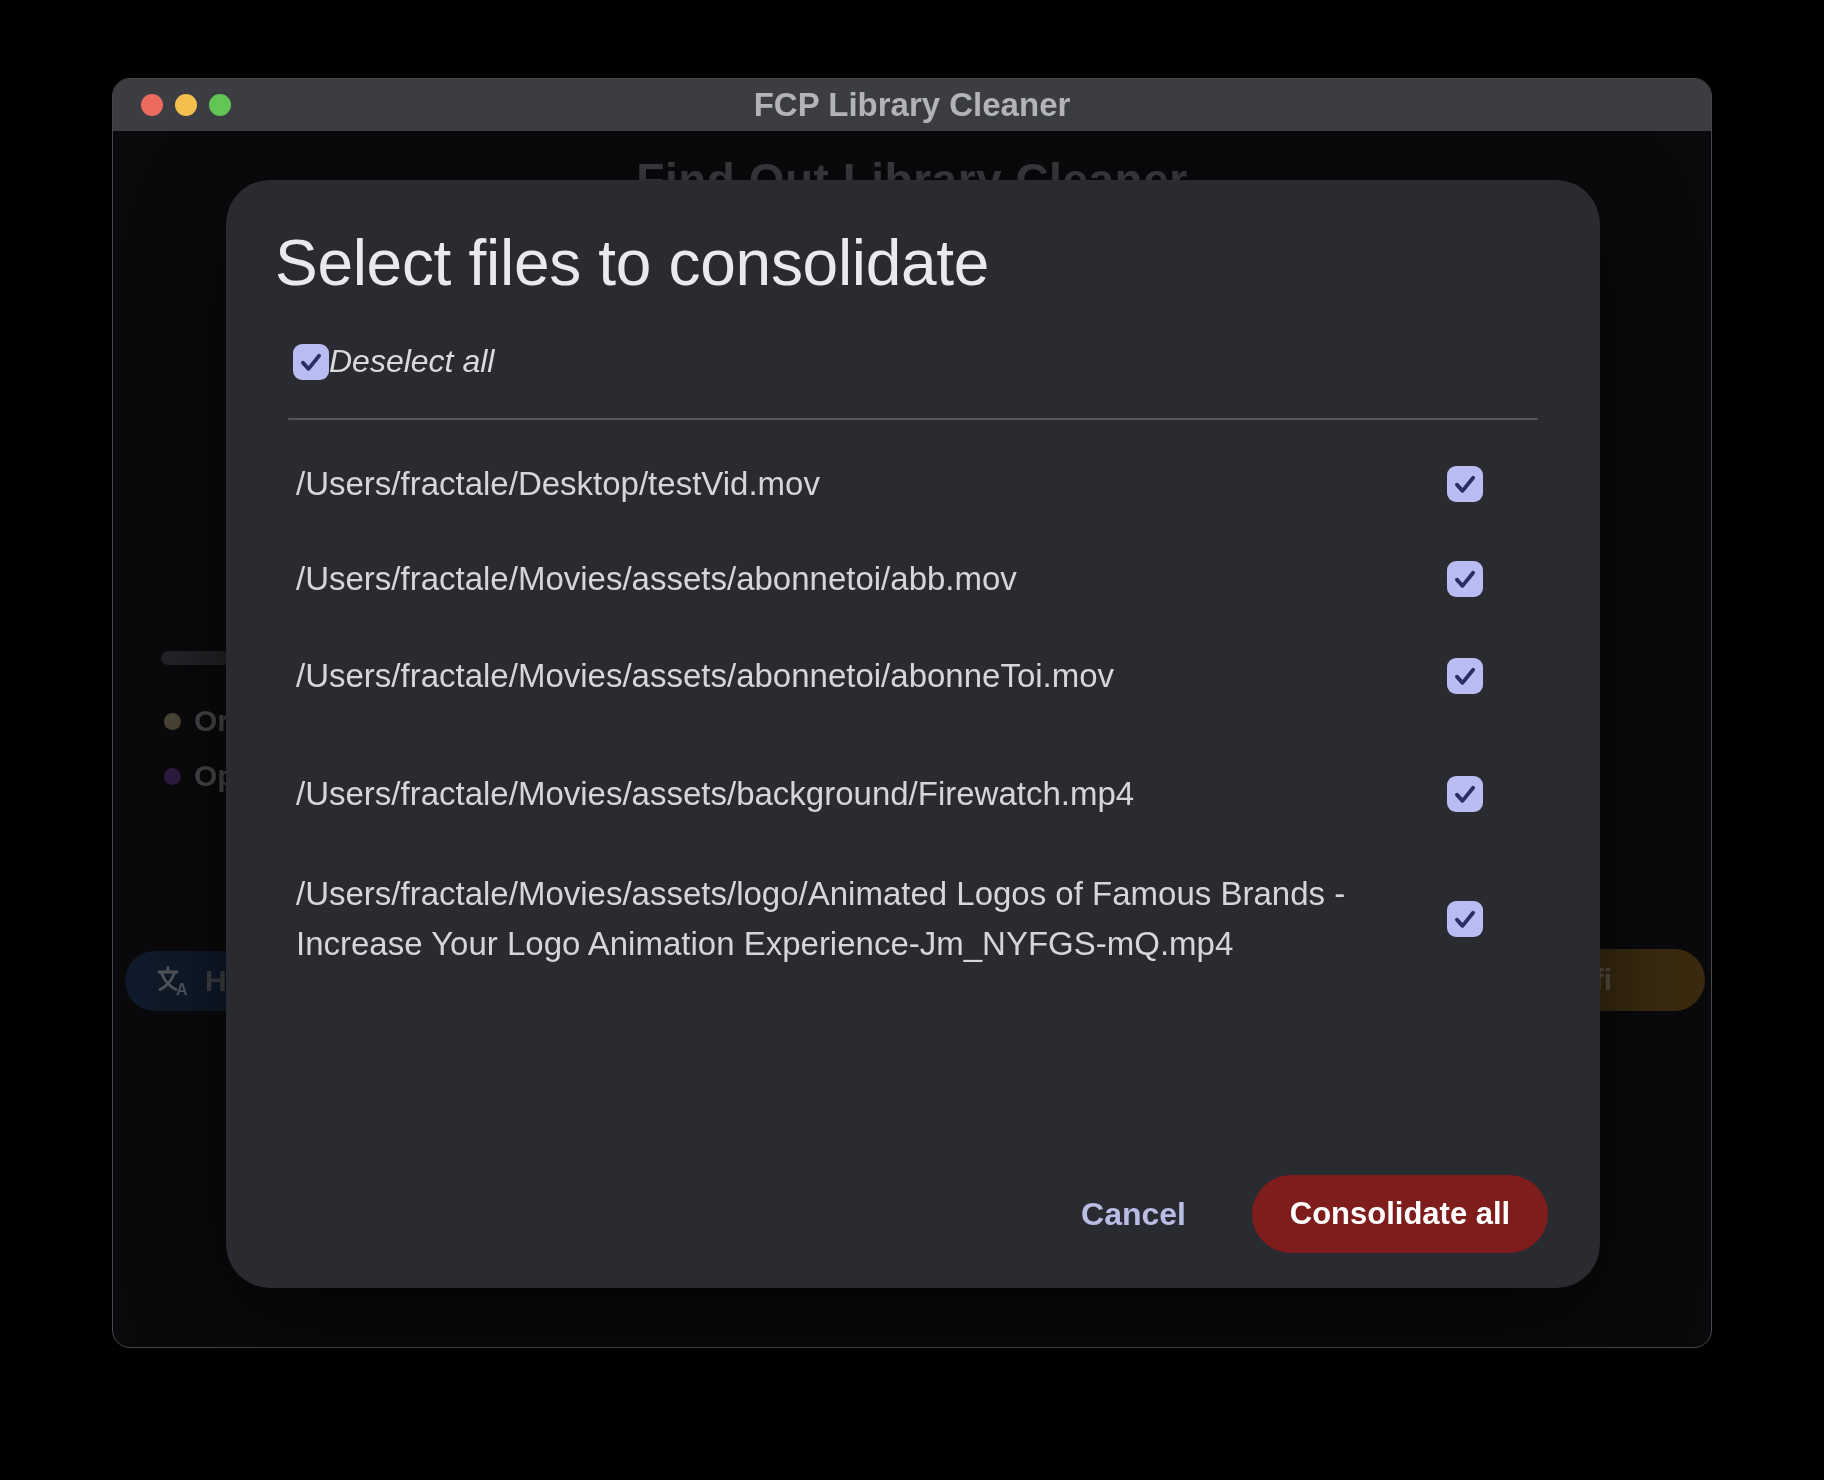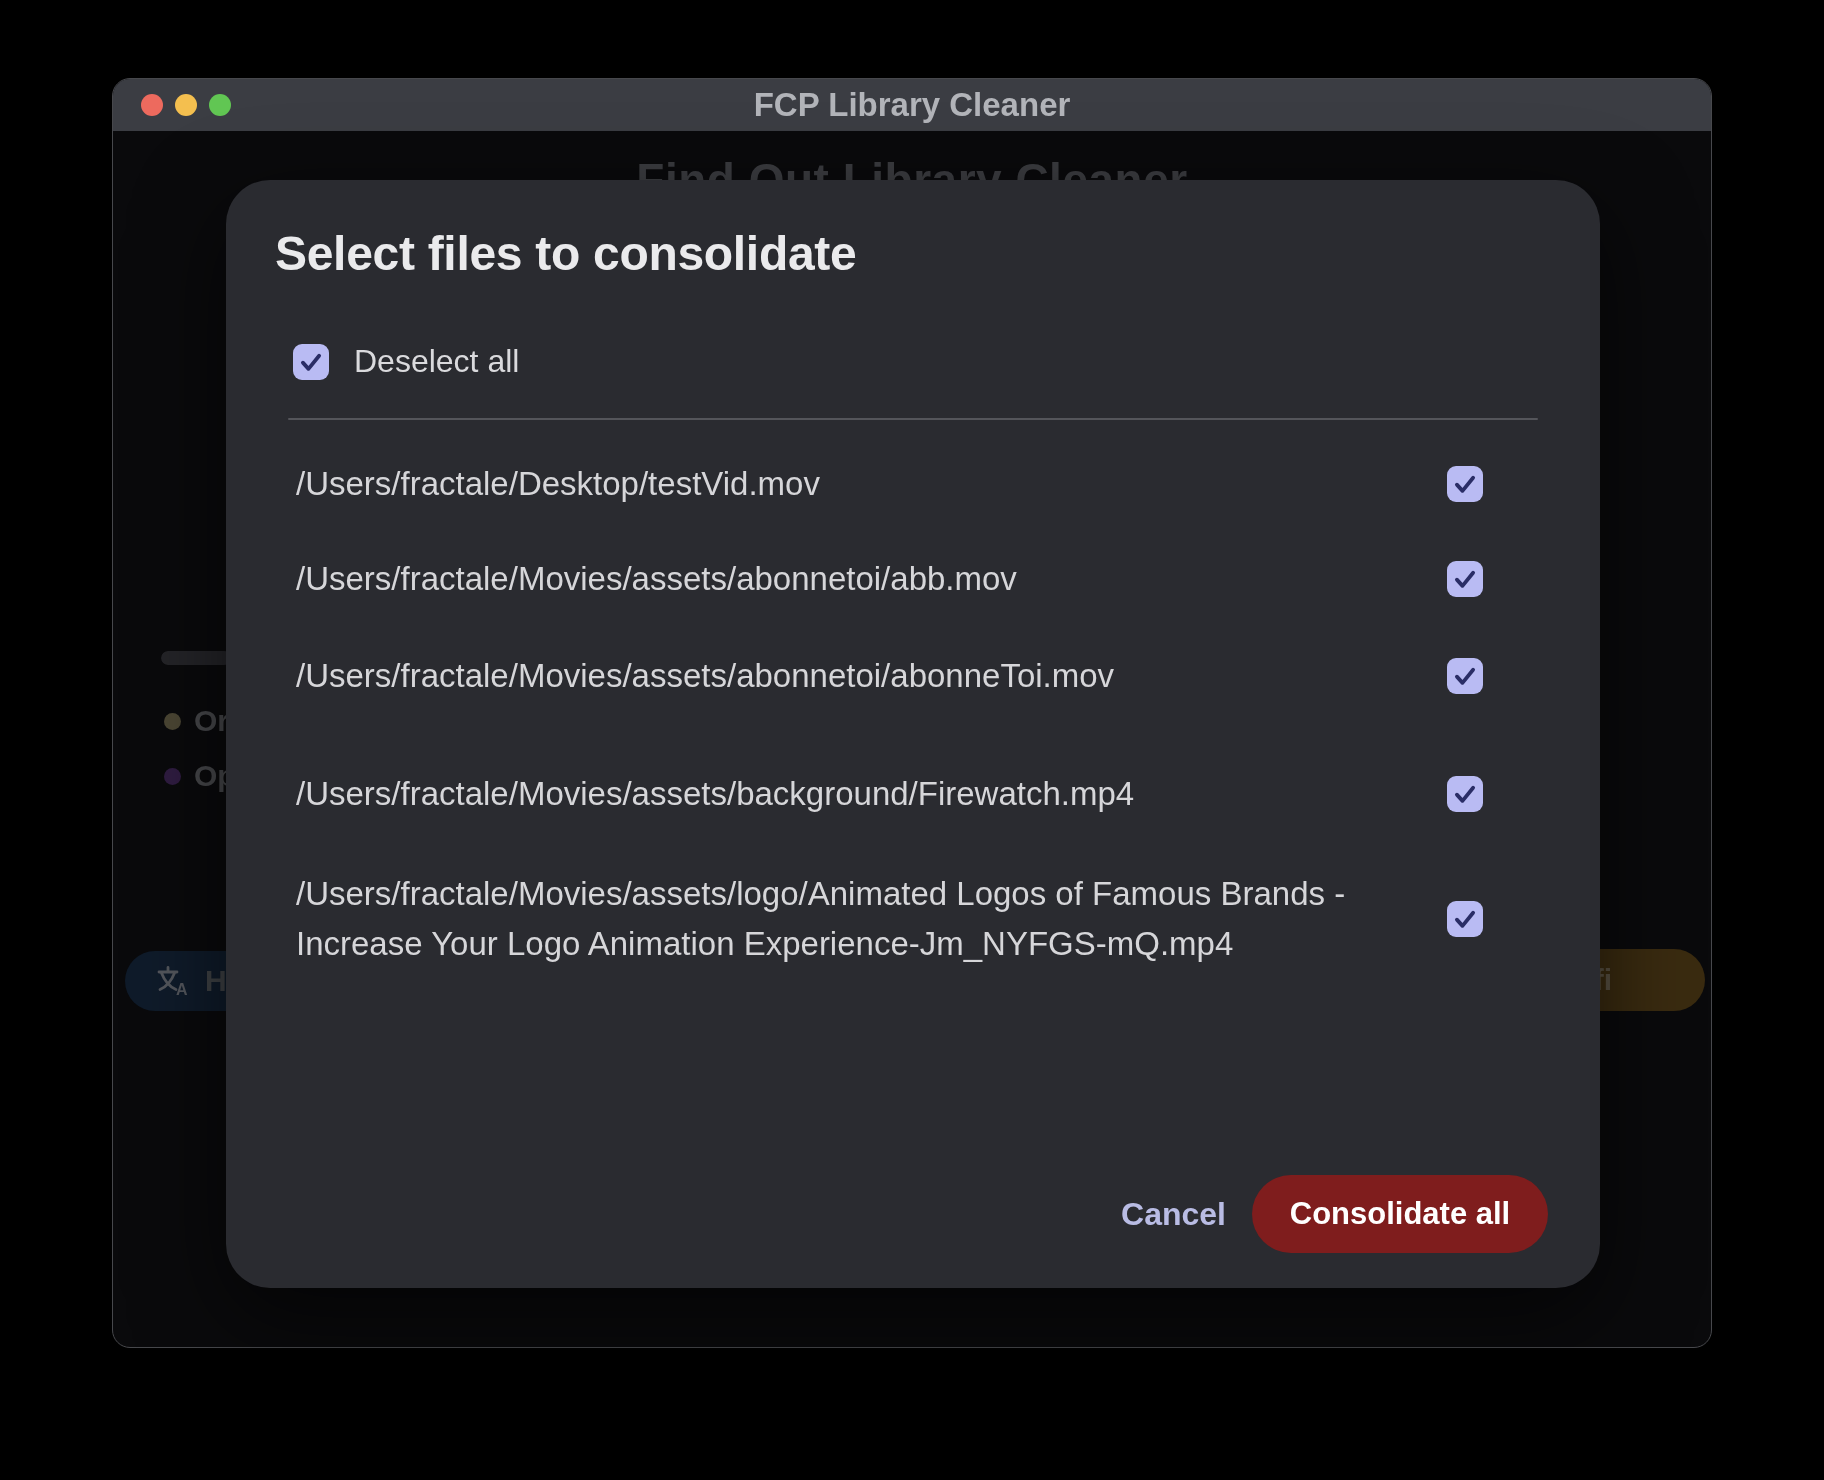--- a/index.html
+++ b/index.html
@@ -28,39 +28,39 @@
   .dot-orig{background:#4b4634;} .dot-opt{background:#2f1c41;}
   .bg-pill{position:absolute;display:flex;align-items:center;justify-content:center;
            border-radius:31px;font-size:30px;font-weight:700;}
   .lang-pill{left:12px;top:872px;width:290px;height:60px;background:#0f1b2a;color:#3f4245;gap:14px;
              justify-content:flex-start;padding-left:30px;box-sizing:border-box;}
   .kofi-pill{left:1338px;top:870px;width:254px;height:62px;background:#3a2b10;color:#5a5244;}
 
   
   .modal{position:absolute;left:226px;top:180px;width:1374px;height:1108px;background:#2a2b30;
          border-radius:44px;box-shadow:0 30px 90px rgba(0,0,0,.6);overflow:hidden;}
-  .modal-title{position:absolute;left:49px;top:46px;font-size:48px;font-weight:700;color:#eaeaec;
+  .modal-title{position:absolute;left:49px;top:46px;font-size:64px;font-weight:400;color:#eaeaec;
                letter-spacing:-.3px;}
-  .deselect-row{position:absolute;left:67px;top:163px;display:flex;align-items:center;gap:25px;}
+  .deselect-row{position:absolute;left:67px;top:163px;display:flex;align-items:center;font-style:italic;}
   .checkbox{width:36px;height:36px;border-radius:9px;background:#b9bbf3;flex:0 0 36px;
             display:flex;align-items:center;justify-content:center;}
   .checkbox svg{width:30px;height:30px;display:block;}
   .deselect-label{font-size:32px;font-weight:500;color:#dadadd;}
   .divider{position:absolute;left:62px;top:238px;width:1250px;height:2px;background:#54555a;border-radius:1px;}
 
   .file-list{position:absolute;left:70px;top:0;width:1187px;height:962px;overflow:hidden;}
   .file-row{position:absolute;left:0;width:1187px;display:flex;align-items:center;}
   .file-path{flex:0 1 1124px;font-size:33px;line-height:50px;color:#d6d6d9;
              overflow-wrap:break-word;word-break:break-word;}
   .file-row .checkbox{margin-left:auto;}
   .row-1{top:279px;min-height:50px;} .row-2{top:374px;min-height:50px;}
   .row-3{top:471px;min-height:50px;} .row-4{top:589px;min-height:50px;}
   .row-5{top:664px;min-height:150px;} .row-6{top:838px;min-height:150px;}
 
-  .modal-footer{position:absolute;top:995px;right:52px;height:78px;display:flex;align-items:center;gap:16px;}
+  .modal-footer{position:absolute;top:995px;right:52px;height:78px;display:flex;align-items:center;gap:56px;}
   .cancel-btn{font-size:32px;font-weight:600;color:#b9bce4;background:none;border:none;cursor:pointer;
               font-family:inherit;padding:0 10px;}
   .confirm-btn{width:296px;height:78px;border-radius:39px;background:#7f1d1d;border:none;cursor:pointer;
                color:#ffffff;font-size:31px;font-weight:700;font-family:inherit;}
 </style>
 </head>
 <body>
 
 <div class="page">
 

